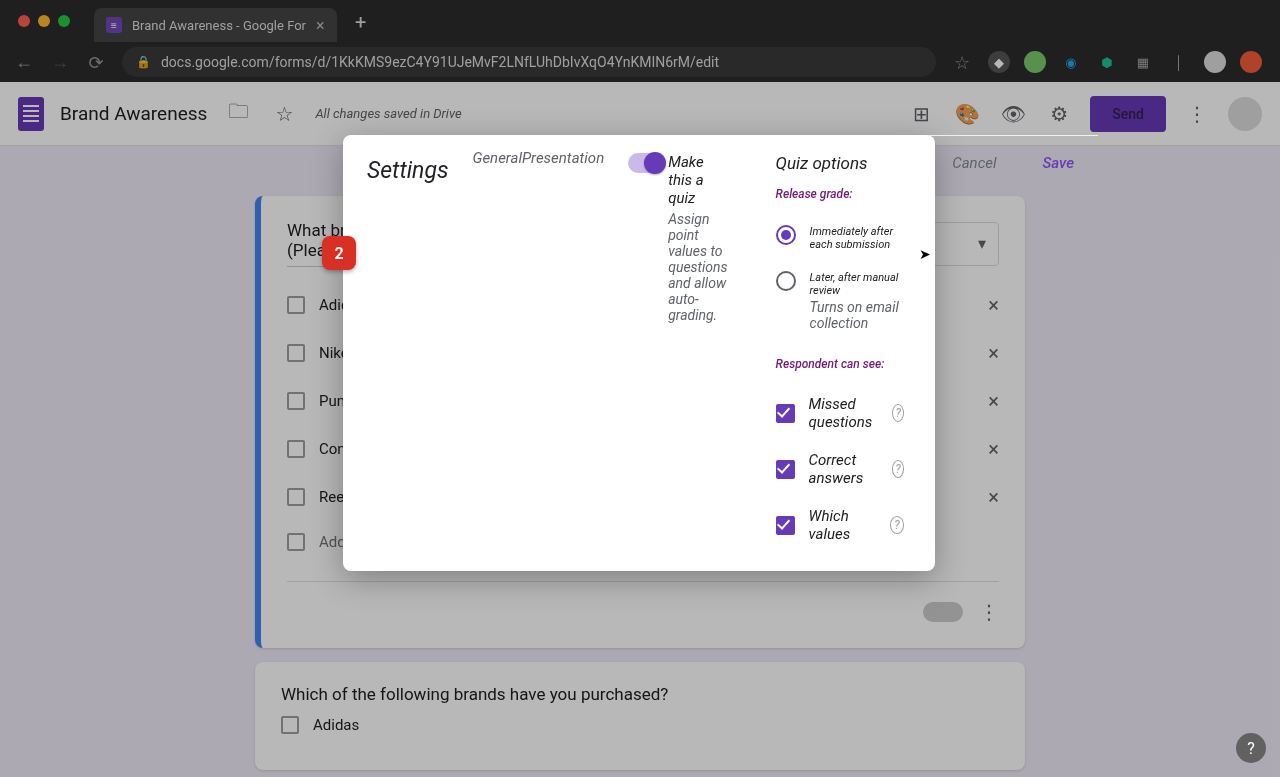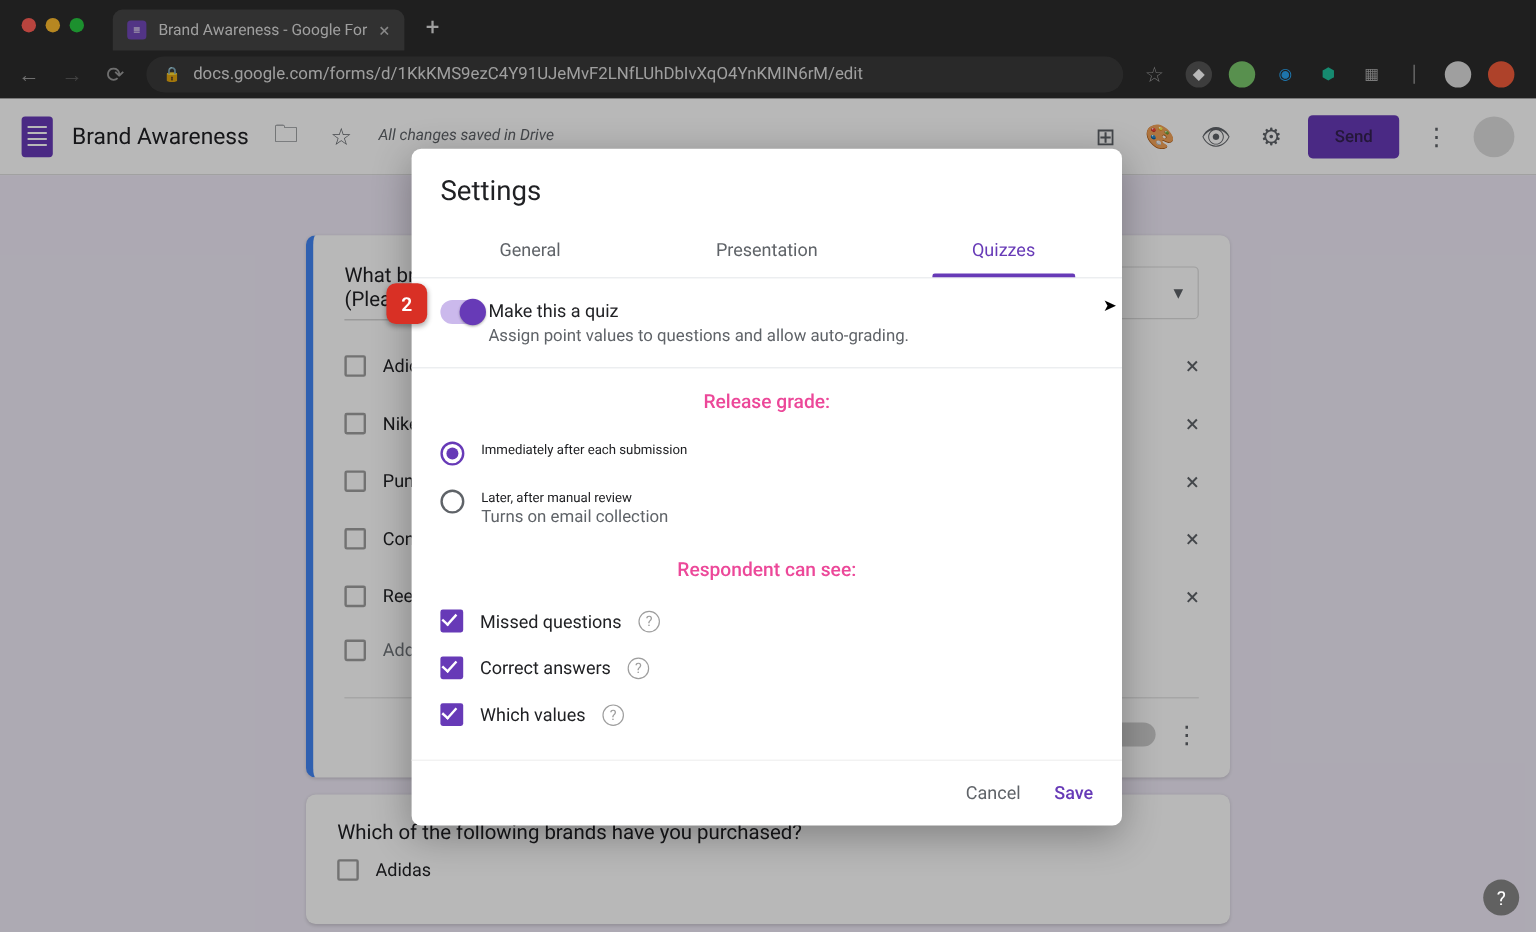--- a/index.html
+++ b/index.html
@@ -123,61 +123,61 @@
 
   
   .overlay {
     position:absolute; inset:0;
     background:rgba(0,0,0,0.28);
   }
 
   
   .modal {
     position:absolute;
-    top:124px; left:343px;
+    top:135px; left:343px;
     width:592px;
     background:#fff;
     border-radius:8px;
     box-shadow:0 8px 32px rgba(0,0,0,0.3);
-    display:flex; flex-direction:column;
+    display:flex; flex-direction:row;font-style:italic;
   }
   .modal-title { font-size:23px; color:#202124; padding:22px 24px 12px; }
   .modal-tabs { display:flex; }
   .modal-tab { flex:1; text-align:center; padding:14px 0; font-size:15px; color:#5f6368; position:relative; }
   .modal-tab.active { color:#673ab7; }
   .modal-tab.active::after { content:""; position:absolute; bottom:0; left:20%; right:20%; height:3px; background:#673ab7; border-radius:2px 2px 0 0;}
   .modal-divider { height:1px; background:#e8eaed; }
 
   .toggle-row { display:flex; padding:18px 24px; gap:4px; align-items:flex-start; }
   .toggle {
     width:36px; height:20px; background:#cbb9ec; border-radius:10px; position:relative; flex-shrink:0;
   }
   .toggle-knob { position:absolute; right:-2px; top:-1px; width:22px; height:22px; background:#673ab7; border-radius:50%; box-shadow:0 1px 2px rgba(0,0,0,0.3); }
   .toggle-text { display:flex; flex-direction:column; gap:4px; }
   .toggle-title { font-size:15px; color:#202124; }
   .toggle-desc { font-size:14px; color:#5f6368; }
 
   .section { padding:18px 24px; }
   .section-title { font-size:17px; color:#202124; margin-bottom:14px; }
-  .section-label { font-size:16px; color:#ec4899; font-weight:500; margin-bottom:14px;text-align:center; }
+  .section-label { font-size:12px; color:#701a75; font-weight:500; margin-bottom:14px; }
 
   .radio-row { display:flex; gap:14px; align-items:flex-start; padding:10px 0; }
   .radio { width:20px; height:20px; border:2px solid #5f6368; border-radius:50%; flex-shrink:0; position:relative; }
   .radio.selected { border-color:#673ab7; }
   .radio.selected::after { content:""; position:absolute; inset:3px; background:#673ab7; border-radius:50%; }
   .radio-main { font-size:11px; color:#202124; }
   .radio-sub { font-size:14px; color:#5f6368; margin-top:2px; }
 
   .check-row { display:flex; align-items:center; gap:14px; padding:10px 0; }
   .check { width:19px; height:19px; border-radius:2px; background:#673ab7; position:relative; flex-shrink:0; }
   .check::after { content:""; position:absolute; left:4px; top:1px; width:5px; height:10px; border:solid #fff; border-width:0 2px 2px 0; transform:rotate(42deg); }
   .check-label { font-size:15px; color:#202124; }
   .help-icon { width:18px; height:18px; border:1.5px solid #9e9e9e; border-radius:50%; color:#9e9e9e; font-size:12px; display:flex; align-items:center; justify-content:center; }
 
-  .modal-actions { display:flex; justify-content:flex-end; gap:28px; padding:18px 24px; border-top:1px solid #efefef;}
+  .modal-actions { display:flex; justify-content:flex-end; gap:46px; padding:18px 24px; border-top:1px solid #efefef;}
   .btn-cancel { color:#5f6368; font-size:15px; }
   .btn-save { color:#673ab7; font-size:15px; font-weight:500; }
 
   
   .badge {
     position:absolute; width:34px; height:34px; background:#d93025; border-radius:8px; color:#fff; display:flex; align-items:center; justify-content:center; font-weight:600; font-size:16px; box-shadow:0 2px 4px rgba(0,0,0,0.3);
     top:236px; left:322px;
     z-index:50;
   }
   .cursor { position:absolute; top:246px; left:919px; font-size:14px; color:#000; z-index:60; }
@@ -297,36 +297,36 @@
   </div>
 </div>
 
 <div class="overlay"></div>
 
 <div class="modal">
   <div class="modal-title">Settings</div>
   <div class="modal-tabs">
     <div class="modal-tab">General</div>
     <div class="modal-tab">Presentation</div>
-    <div class="modal-tab active">Quizzes</div>
   </div>
   <div class="modal-divider"></div>
 
   <div class="toggle-row">
     <div class="toggle">
         <div class="toggle-knob"></div>
       </div>
     <div class="toggle-text">
       <div class="toggle-title">Make this a quiz</div>
       <div class="toggle-desc">Assign point values to questions and allow auto-grading.</div>
     </div>
   </div>
   <div class="modal-divider"></div>
 
   <div class="section">
+    <div class="section-title">Quiz options</div>
     <div class="section-label">Release grade:</div>
 
     <div class="radio-row">
       <div class="radio selected"></div>
       <div>
         <div class="radio-main">Immediately after each submission</div>
       </div>
     </div>
     <div class="radio-row">
       <div class="radio"></div>

